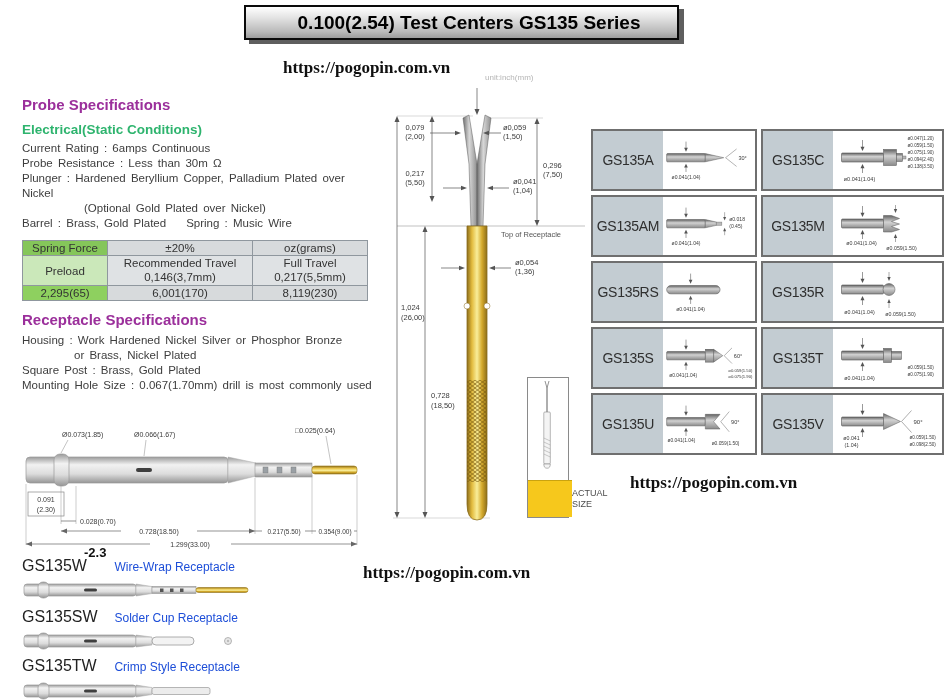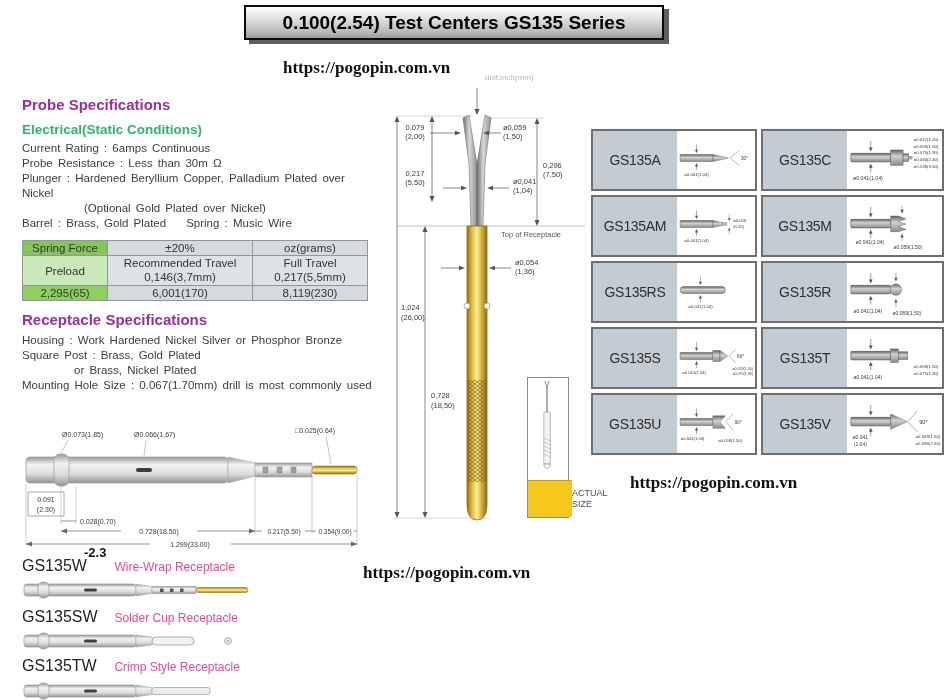--- a/index.html
+++ b/index.html
@@ -4,21 +4,21 @@
 <style>
   html,body{margin:0;padding:0;}
   body{width:950px;height:700px;overflow:hidden;background:#fff;
        font-family:"Liberation Sans",sans-serif;position:relative;}
   .abs{position:absolute;}
 
   
   .titlebar{left:244px;top:5px;width:416px;height:31px;line-height:31px;
     text-align:center;font-size:19px;font-weight:bold;color:#000;
     background:linear-gradient(180deg,#ffffff 0%,#e3e3e3 35%,#b9b9b9 80%,#9d9d9d 100%);
-    border:2px solid #0a0a0a;box-shadow:5px 4px 0 0 #5f5f5f;}
+    border:2px solid #0a0a0a;box-shadow:5px 4px 0 0 #5f5f5f;padding-left:15px;}
 
   .url{font-family:"Liberation Serif",serif;font-weight:bold;font-size:17px;color:#101010;}
   .url-top{left:283px;top:58px;}
   .url-center{left:363px;top:563px;}
   .url-right{left:630px;top:473px;}
 
   
   .left-col{left:22px;top:88px;width:352px;}
   h1.h-purple{font-size:15px;color:#9b2f9b;margin:8px 0 5px 0;font-weight:bold;}
   h2.h-green{font-size:13.5px;color:#2eb46e;margin:9px 0 4px 0;font-weight:bold;}
@@ -29,33 +29,33 @@
   table.spring{margin-top:9px;border-collapse:collapse;font-size:11.5px;color:#333;}
   table.spring td{border:1px solid #8f979e;text-align:center;padding:1px 2px;}
   td.w1{width:80px;} td.w2{width:140px;} td.w3{width:110px;margin-top:24px;}
   .bg-g1{background:#85c65a;} .bg-g2{background:#cbe8ba;} .bg-g3{background:#8ed05f;}
   .bg-gy{background:#d7dadc;} .bg-gy2{background:#dfe2e4;}
   .two-line{line-height:13.5px;}
 
   .note-23{left:84px;top:545px;font-size:13px;font-weight:bold;color:#111;}
 
   .rtype-label .model{font-size:16px;color:#222;display:inline-block;min-width:88px;}
-  .rtype-label .rdesc{font-size:12px;color:#ec4899;}
+  .rtype-label .rdesc{font-size:12px;color:#1d4ed8;}
 
   
   .actual-box{left:527px;top:377px;width:40px;height:139px;border:1px solid #8a8a8a;background:#fff;}
   .as-band{position:absolute;left:0;right:0;bottom:0;height:37px;background:#f6c81c;
     border-top:1px solid #caa30f;text-align:center;font-size:9px;color:#4c4c4c;
     line-height:11px;padding-top:7px;box-sizing:border-box;padding-left:44px;}
 
   
   .tip-grid{left:591px;top:129px;display:grid;grid-template-columns:166px 183px;
     grid-auto-rows:62px;gap:4px;}
   .tcell{border:2px solid #6f6f6f;background:#fff;display:flex;box-sizing:border-box;}
-  .tlabel{width:84px;flex-shrink:0;background:#c3ccd2;display:flex;align-items:center;
+  .tlabel{width:70px;flex-shrink:0;background:#c3ccd2;display:flex;align-items:center;
     justify-content:center;font-size:14px;letter-spacing:-0.3px;color:#2f2f2f;}
   .tdraw{flex:1;position:relative;}
   .tdraw svg{position:absolute;left:0;top:0;width:100%;height:100%;}
 
   svg text{font-family:"Liberation Sans",sans-serif;fill:#3a3a3a;}
   .d7{font-size:7px;} .d75{font-size:7.5px;} .d65{font-size:6.5px;}
   .d6{font-size:6px;} .d55{font-size:5.5px;} .d53{font-size:5.3px;} .d46{font-size:4.6px;}
   .dim-note{fill:#b5b5b5;font-size:8px;}
   .toplabel{fill:#555;}
 </style>
@@ -139,22 +139,22 @@
     <tr>
       <td class="bg-g3">2,295(65)</td>
       <td class="bg-gy">6,001(170)</td>
       <td class="bg-gy">8,119(230)</td>
     </tr>
   </tbody>
     </table>
 
   <h1 class="h-purple" style="margin-top:10px">Receptacle Specifications</h1>
   <div class="spec">Housing : Work Hardened Nickel Silver or Phosphor Bronze</div>
+  <div class="spec" style="padding-left:52px">or Brass, Nickel Plated</div>
   <div class="spec">Square Post : Brass, Gold Plated</div>
-  <div class="spec" style="padding-left:52px">or Brass, Nickel Plated</div>
   <div class="spec">Mounting Hole Size : 0.067(1.70mm) drill is most commonly used</div>
 </div>
 
 <svg class="abs" style="left:18px;top:424px" width="348" height="126" viewBox="0 0 348 126">
   <rect x="8" y="33" width="202" height="26" rx="4" fill="url(#gradGray_y)" stroke="#999" stroke-width="0.7"></rect>
   <rect x="36" y="30" width="15" height="32" rx="6" fill="url(#gradGray_y)" stroke="#999" stroke-width="0.7"></rect>
   <rect x="118" y="44" width="16" height="4" rx="2" fill="#3f3f3f"></rect>
   <polygon points="210,33 238,39 238,52 210,59" fill="url(#gradGray_y)" stroke="#aaa" stroke-width="0.5"></polygon>
   <rect x="237" y="39" width="57" height="14" fill="url(#gradGray_y)" stroke="#999" stroke-width="0.6"></rect>
   <rect x="245" y="43" width="5" height="6" fill="#9aa0a5" stroke="#777" stroke-width="0.4"></rect>

